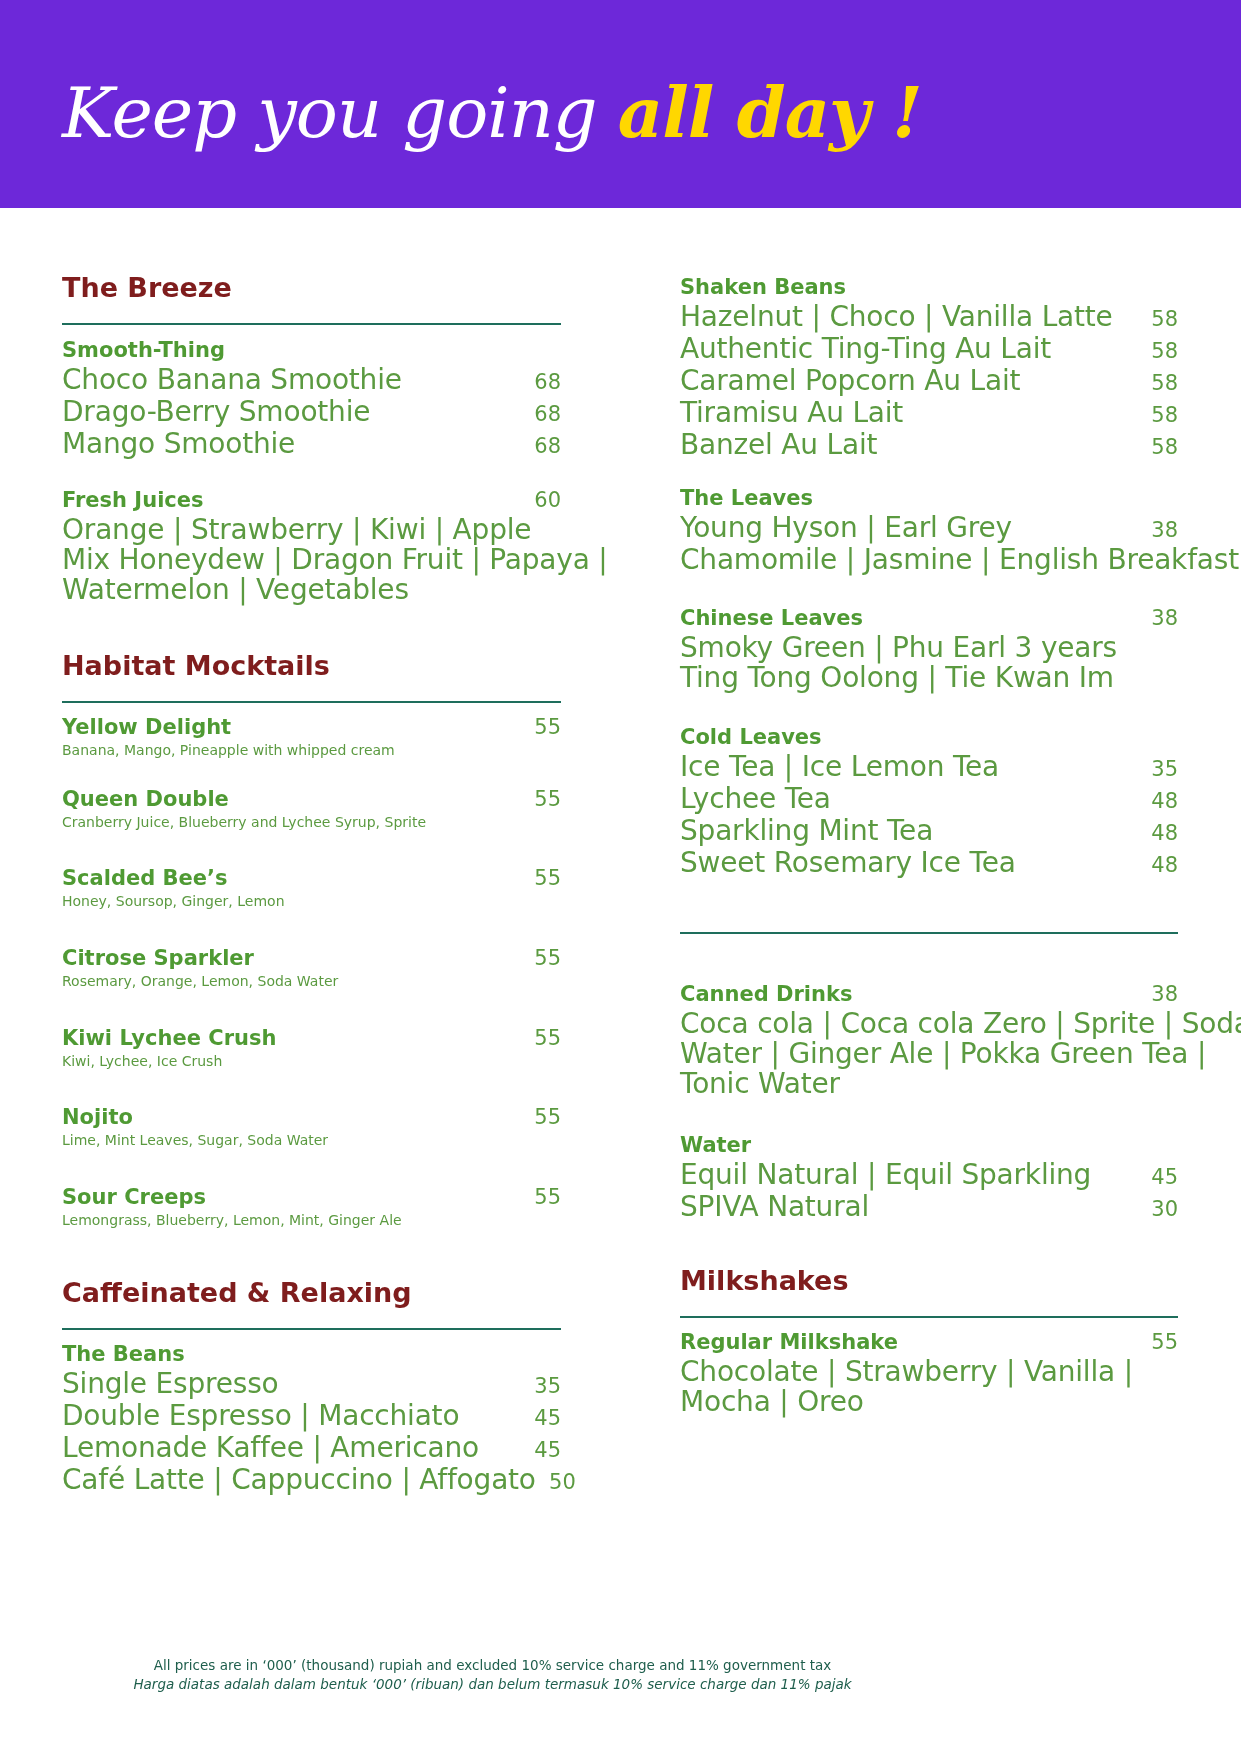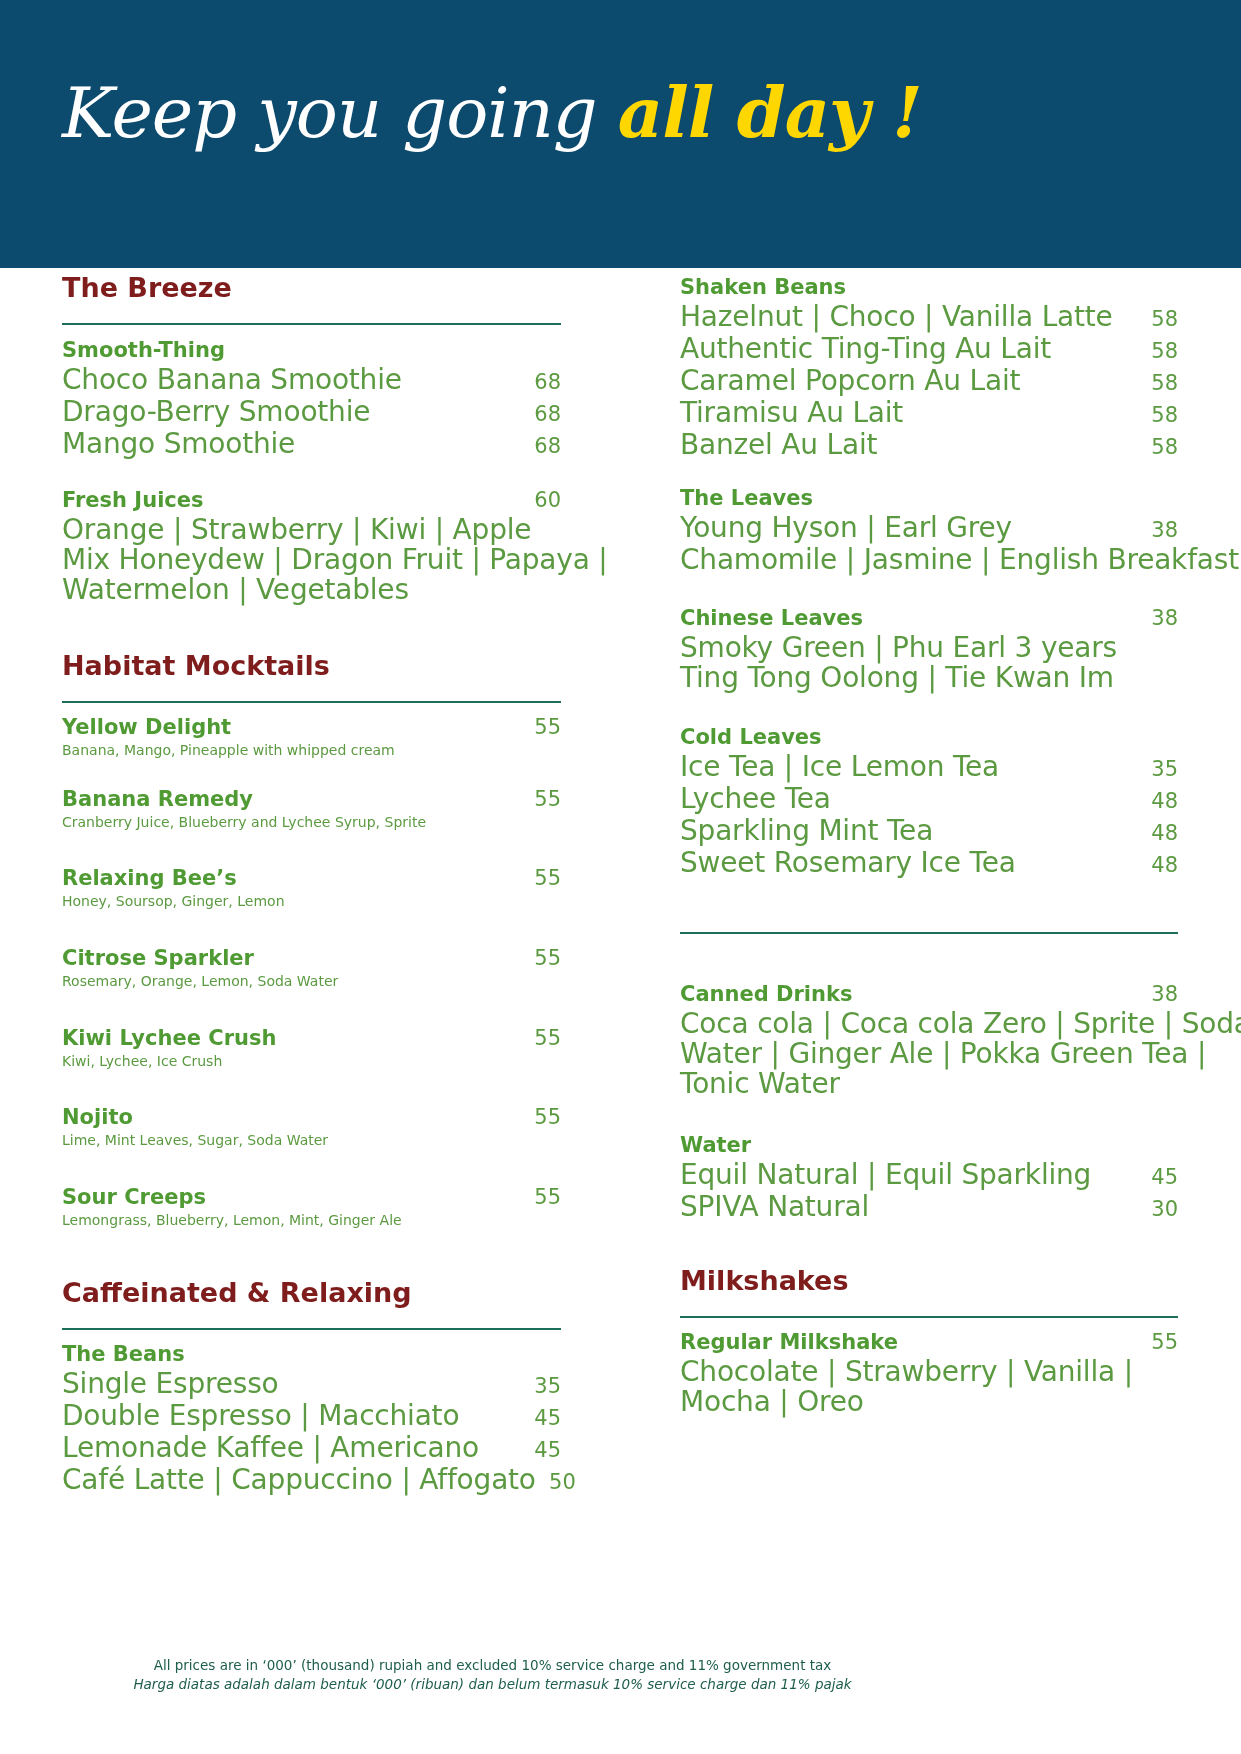--- a/index.html
+++ b/index.html
@@ -1,21 +1,21 @@
 <!DOCTYPE html>
 <html><head>
 <meta charset="utf-8">
 <style>
   * { box-sizing: border-box; margin: 0; padding: 0; }
   html, body { width: 1241px; height: 1754px; background: #ffffff; overflow: hidden; }
   body { position: relative; font-family: "DejaVu Sans", sans-serif; color: #4f9a33; }
 
   .header {
-    position: absolute; left: 0; top: 0; width: 1241px; height: 268px;
-    background: #0c4a6e;
+    position: absolute; left: 0; top: 0; width: 1241px; height: 208px;
+    background: #6d28d9;
   }
   .headline {
     position: absolute; left: 62px; top: 68px;
     font-family: "DejaVu Serif", serif; font-style: italic;
     font-size: 70px; line-height: 90px; letter-spacing: -1px; white-space: nowrap;
   }
   .headline .light { color: #ffffff; font-weight: normal; }
   .headline .accent { color: #ffd700; font-weight: bold; }
 
   .col { position: absolute; top: 0; }
@@ -85,28 +85,28 @@
   </div>
   <div class="block" style="top:712px">
     <div class="row">
         <span class="cat-name">Yellow Delight</span>
         <span class="price">55</span>
       </div>
     <div class="desc">Banana, Mango, Pineapple with whipped cream</div>
   </div>
   <div class="block" style="top:784px">
     <div class="row">
-        <span class="cat-name">Banana Remedy</span>
+        <span class="cat-name">Queen Double</span>
         <span class="price">55</span>
       </div>
     <div class="desc">Cranberry Juice, Blueberry and Lychee Syrup, Sprite</div>
   </div>
   <div class="block" style="top:863px">
     <div class="row">
-        <span class="cat-name">Relaxing Bee’s</span>
+        <span class="cat-name">Scalded Bee’s</span>
         <span class="price">55</span>
       </div>
     <div class="desc">Honey, Soursop, Ginger, Lemon</div>
   </div>
   <div class="block" style="top:943px">
     <div class="row">
         <span class="cat-name">Citrose Sparkler</span>
         <span class="price">55</span>
       </div>
     <div class="desc">Rosemary, Orange, Lemon, Soda Water</div>

